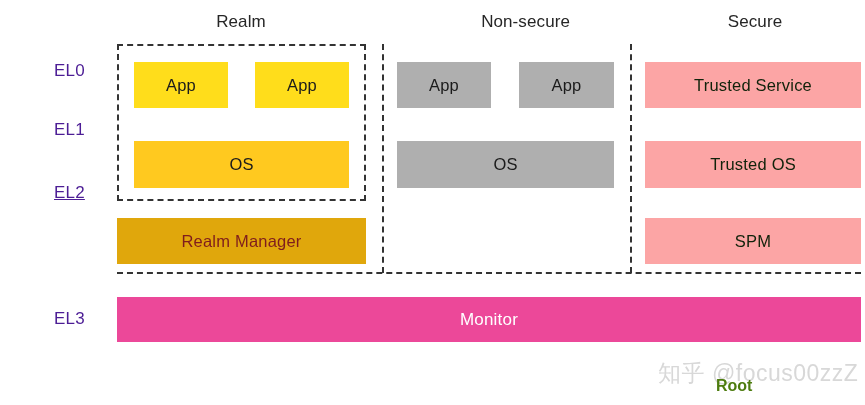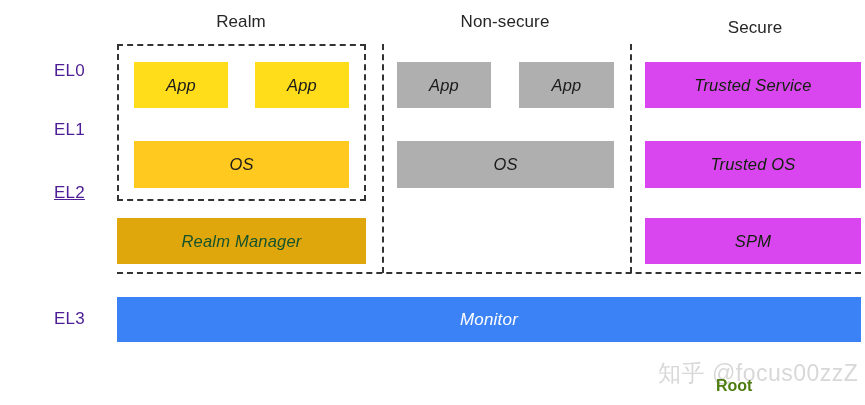--- a/index.html
+++ b/index.html
@@ -60,28 +60,27 @@
   
   .block {
     position: absolute;
     box-sizing: border-box;
     display: flex;
     align-items: center;
     justify-content: center;
     font-size: 16.5px;
     letter-spacing: 0.2px;
     white-space: nowrap;
-    font-style: italic;
   }
   .block.app-yellow   { background: #FFDD1B; color: #1b1b1b; }
   .block.os-yellow    { background: #FFC91F; color: #1b1b1b; }
-  .block.amber        { background: #E0A70C; color: #14532d; }
+  .block.amber        { background: #E0A70C; color: #7f1d1d; }
   .block.gray         { background: #AFAFAF; color: #1b1b1b; }
-  .block.green        { background: #d946ef; color: #10220a; }
-  .block.navy         { background: #3b82f6; color: #ffffff; font-size: 17px; }
+  .block.green        { background: #fca5a5; color: #10220a; }
+  .block.navy         { background: #ec4899; color: #ffffff; font-size: 17px; }
 
   
   .root-label {
     position: absolute;
     font-size: 16px;
     font-weight: bold;
     color: #4d7c0f;
     white-space: nowrap;
   }
 
@@ -95,23 +94,23 @@
     user-select: none;
   }
 </style>
 </head>
 <body>
 
 <div id="stage">
 
   <div class="col-header" style="left:166px; top:12px; width:130px;">Realm</div>
 
-  <div class="col-header" style="left:430px; top:12px; width:130px;">Non-secure</div>
+  <div class="col-header" style="left:430px; top:12px; width:130px;text-align:right;">Non-secure</div>
 
-  <div class="col-header" style="left:680px; top:12px; width:130px;margin-top:6px;">Secure</div>
+  <div class="col-header" style="left:680px; top:12px; width:130px;">Secure</div>
 
   <div class="el-label" style="left:44px; top:61px;">EL0</div>
 
   <div class="el-label" style="left:44px; top:120px;">EL1</div>
 
   <div class="el-label" style="left:44px; top:183px;text-decoration:underline;">EL2</div>
 
   <div class="el-label" style="left:44px; top:309px;text-align:right;">EL3</div>
 
   <div class="realm-inner-box" style="left:107px; top:44px; width:249px; height:157px;"></div>

